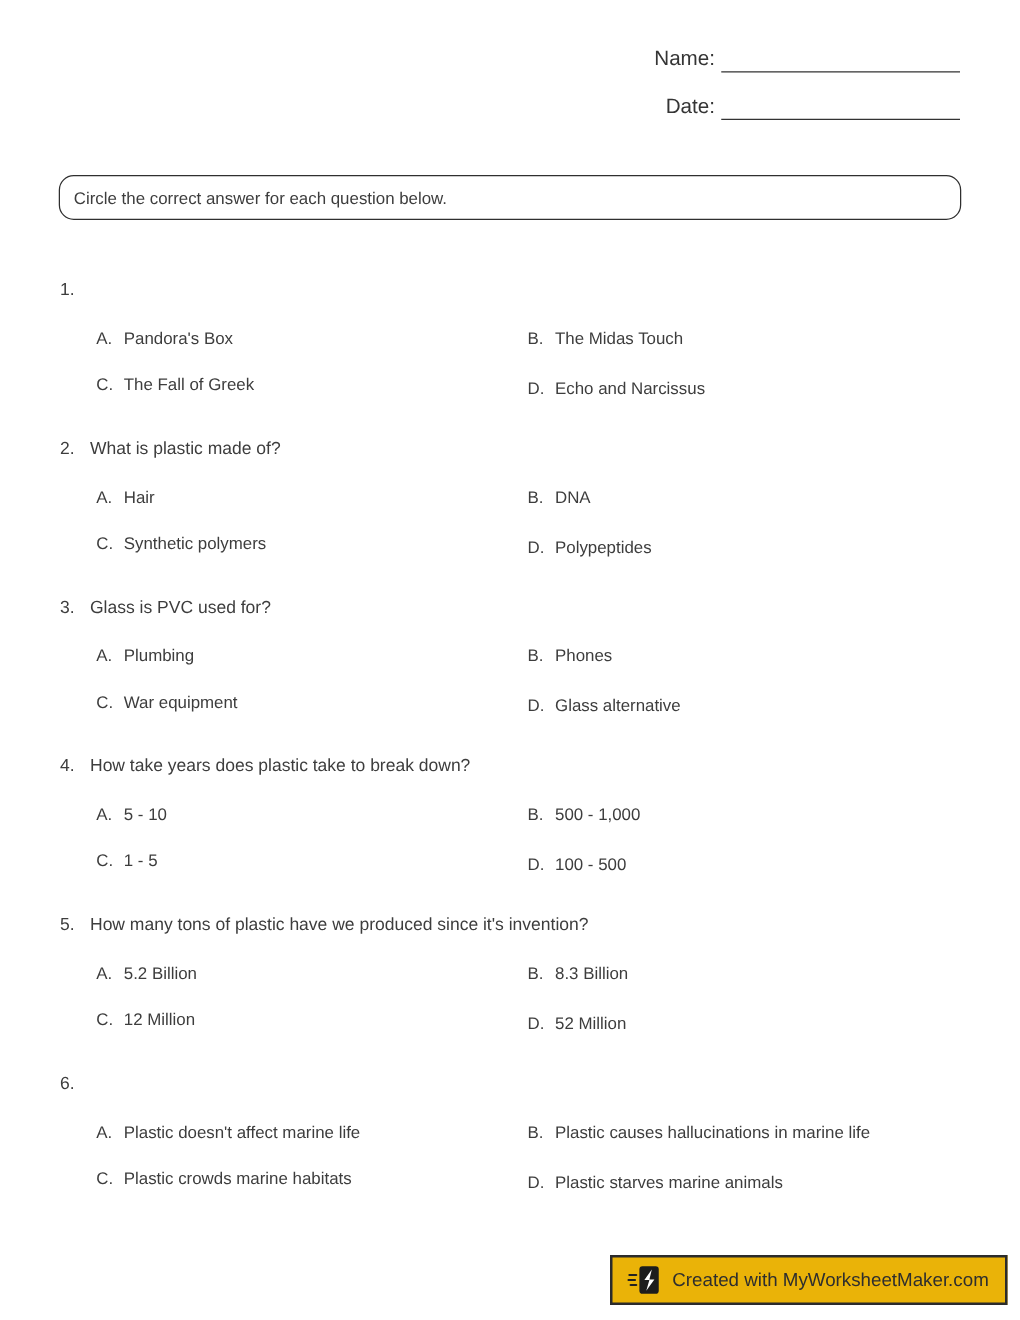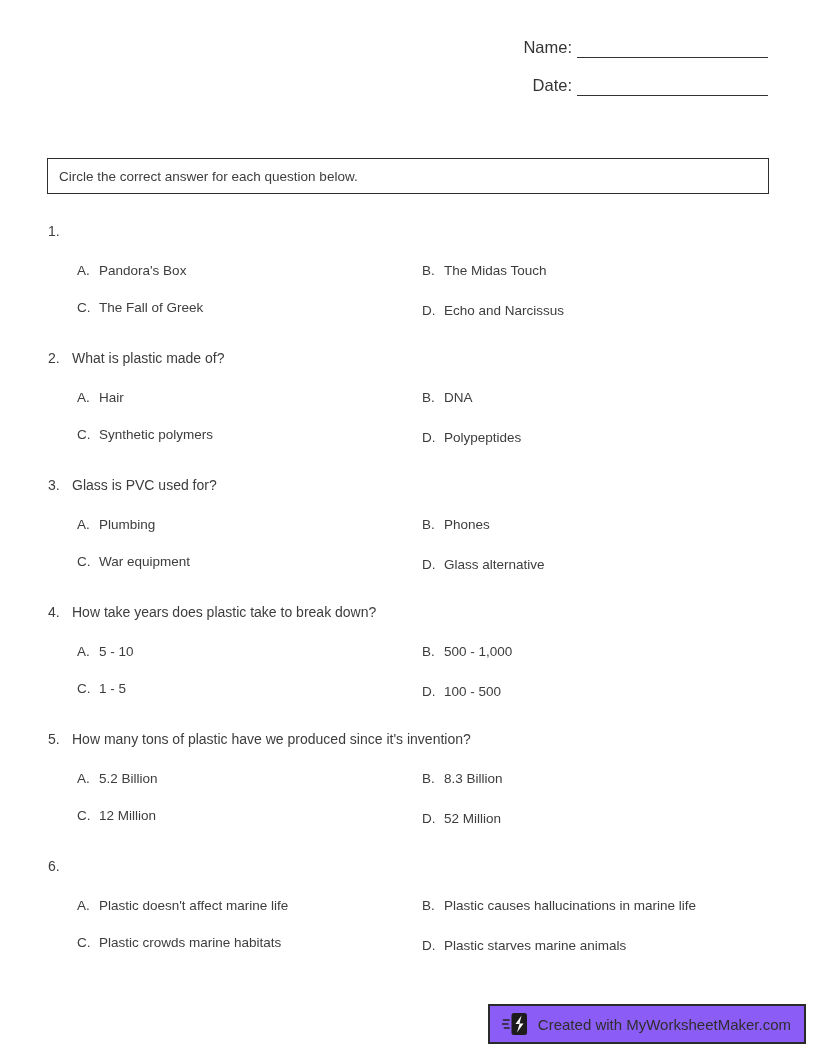--- a/index.html
+++ b/index.html
@@ -44,25 +44,25 @@
   .field-line {
     width: 191px;
     height: 21px;
     border-bottom: 1.5px solid #333333;
   }
   
   .instruction-box {
     position: absolute;
     left: 47px;
     right: 47px;
-    top: 158px;
+    top: 140px;
     height: 36px;
     box-sizing: border-box;
     border: 1.5px solid #2f2f2f;
-    border-radius: 0;
+    border-radius: 12px;
     display: flex;
     align-items: center;
     padding-left: 11px;
     font-size: 13.5px;
     color: #3d3d3d;
   }
   
   .questions {
     position: absolute;
     left: 48px;
@@ -88,21 +88,21 @@
   .option { display: flex; }
   .option:nth-child(4) { position: relative; top: 3px; }
   .opt-letter { flex: none; width: 22px; }
   
   .credit-badge {
     position: absolute;
     right: 10px;
     bottom: 12px;
     height: 40px;
     box-sizing: border-box;
-    background: #8b5cf6;
+    background: #eab308;
     border: 2px solid #2b2b2b;
     display: flex;
     align-items: center;
     padding: 0 13px 0 12px;
     gap: 9px;
   }
   .credit-text {
     font-size: 15px;
     color: #2e2e2e;
     white-space: nowrap;

